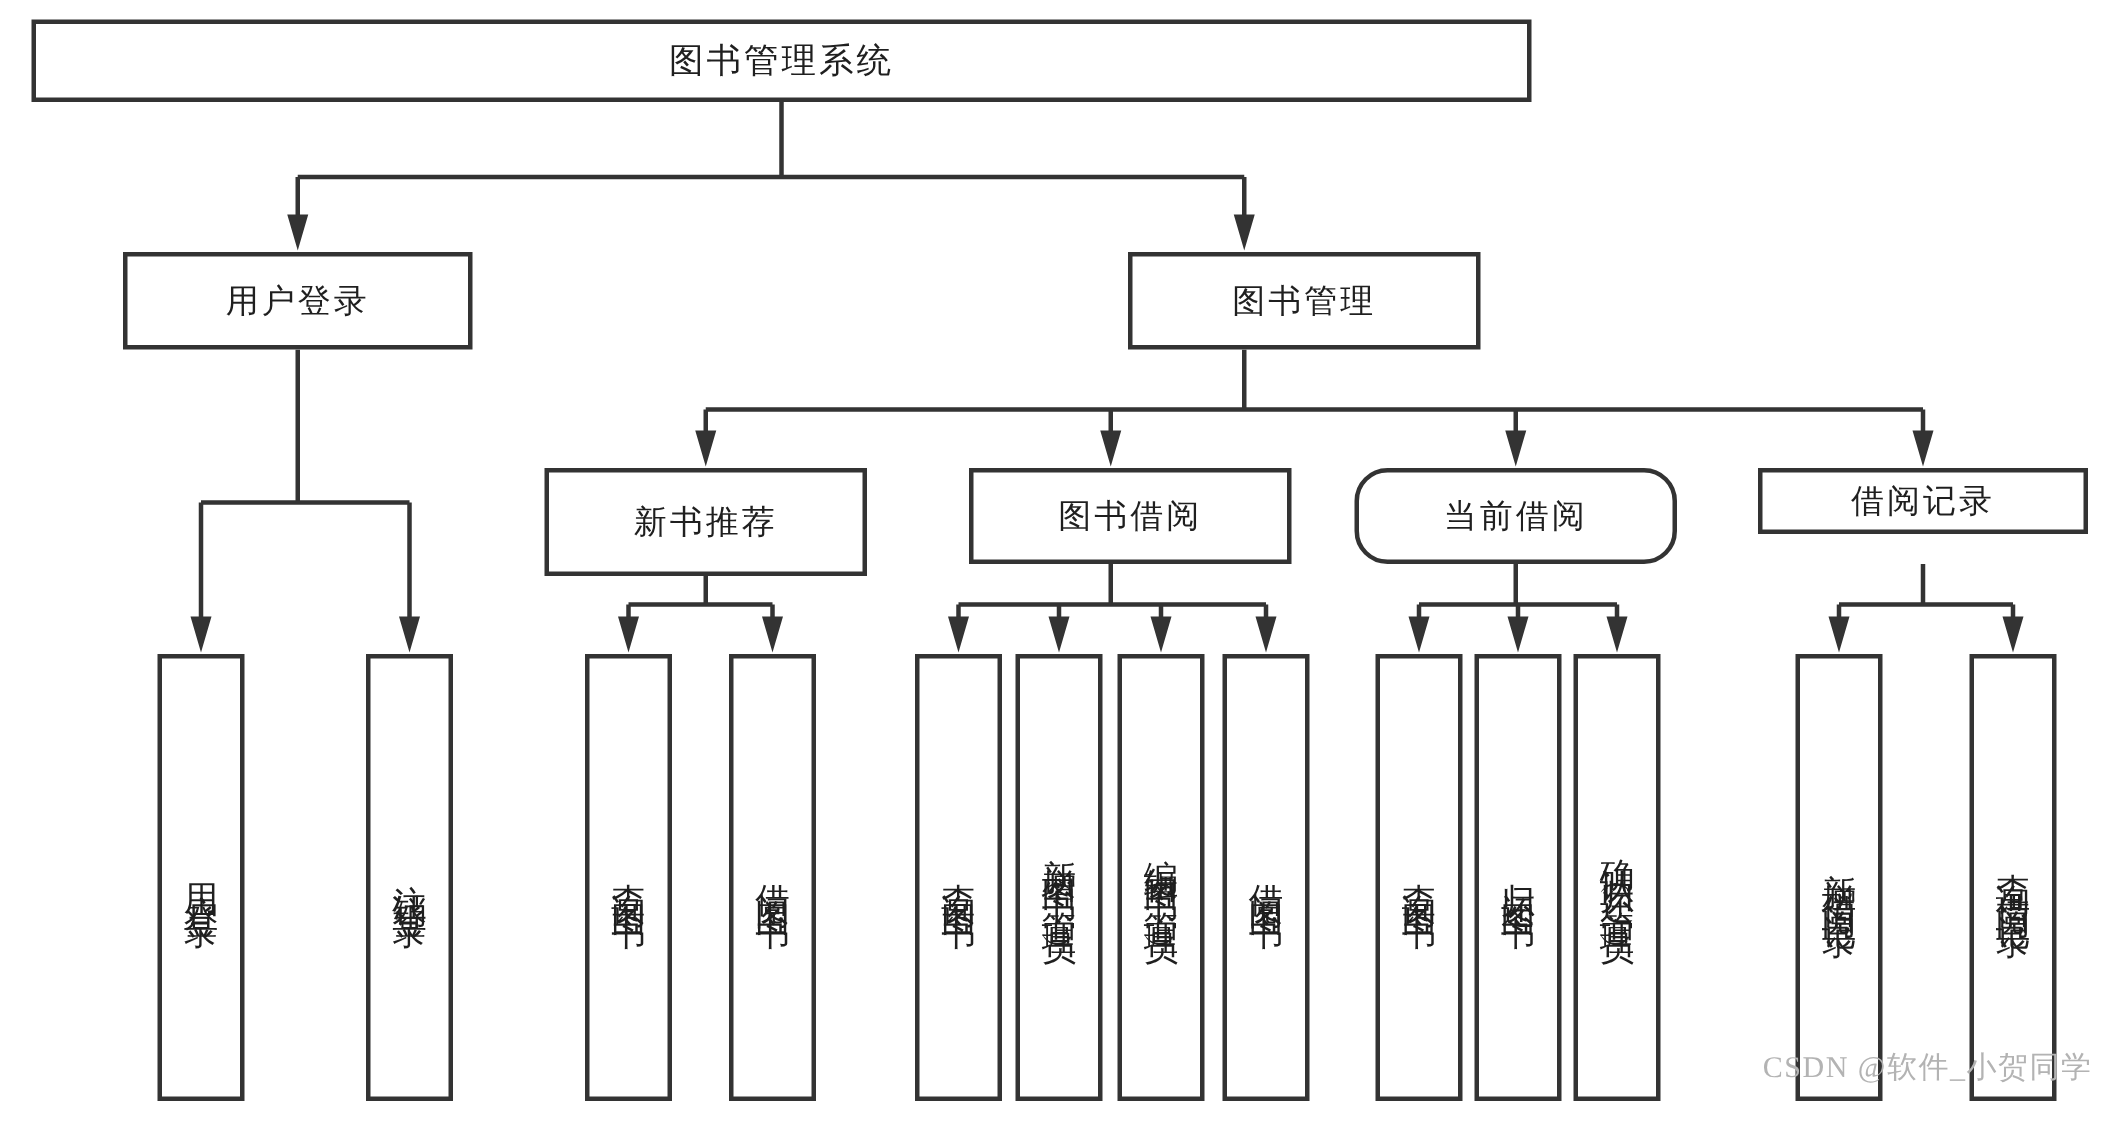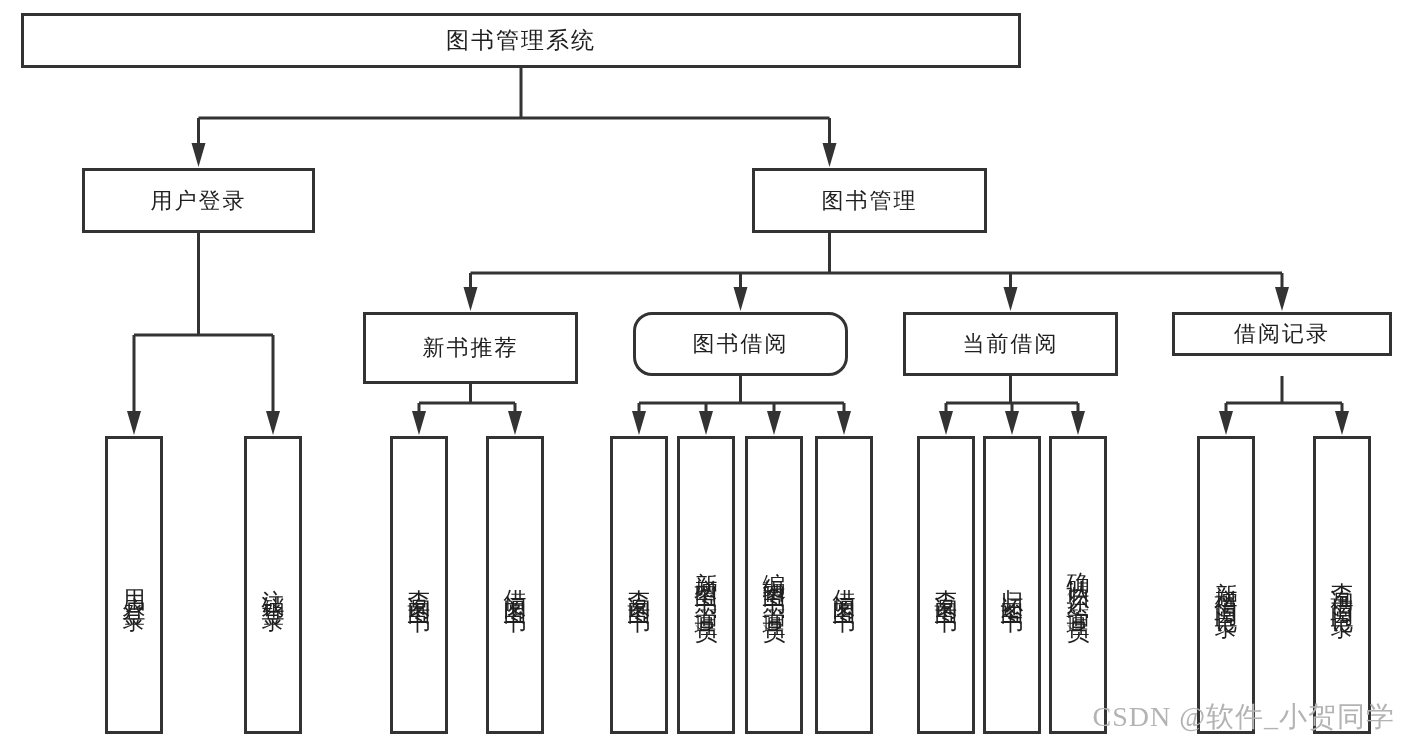--- a/index.html
+++ b/index.html
@@ -31,22 +31,22 @@
     writing-mode:vertical-rl;
     text-orientation:mixed;
     font-size:23px;
     letter-spacing:7px;
     line-height:1;
     white-space:nowrap;
   }
   .watermark{
     position:absolute;
     right:10px;
-    bottom:11px;
-    font-size:28px;
+    bottom:22px;
+    font-size:20px;
     letter-spacing:1px;
     color:#b3b3b3;
     white-space:nowrap;
   }
 </style>
 </head>
 <body>
 
 <div class="canvas">
 
@@ -78,24 +78,24 @@
   <div class="node node-h" style="left:82px;top:168px;width:233px;height:65px;">
     <span class="lbl">用户登录</span>
   </div>
   <div class="node node-h" style="left:712px;top:168px;width:235px;height:65px;margin-left:40px;">
     <span class="lbl">图书管理</span>
   </div>
 
   <div class="node node-h" style="left:363px;top:312px;width:215px;height:72px;">
     <span class="lbl">新书推荐</span>
   </div>
-  <div class="node node-h" style="left:633px;top:312px;width:215px;height:64px;border-radius:19px;">
+  <div class="node node-h" style="left:646px;top:312px;width:215px;height:64px;">
     <span class="lbl">图书借阅</span>
   </div>
-  <div class="node node-h" style="left:903px;top:312px;width:215px;height:64px;">
+  <div class="node node-h" style="left:903px;top:312px;width:215px;height:64px;border-radius:22px;">
     <span class="lbl">当前借阅</span>
   </div>
   <div class="node node-h" style="left:1172px;top:312px;width:220px;height:44px;">
     <span class="lbl">借阅记录</span>
   </div>
 
   <div class="node node-v" style="left:105px;top:436px;width:58px;height:298px;">
     <span class="lbl">用户登录</span>
   </div>
   <div class="node node-v" style="left:244px;top:436px;width:58px;height:298px;">

